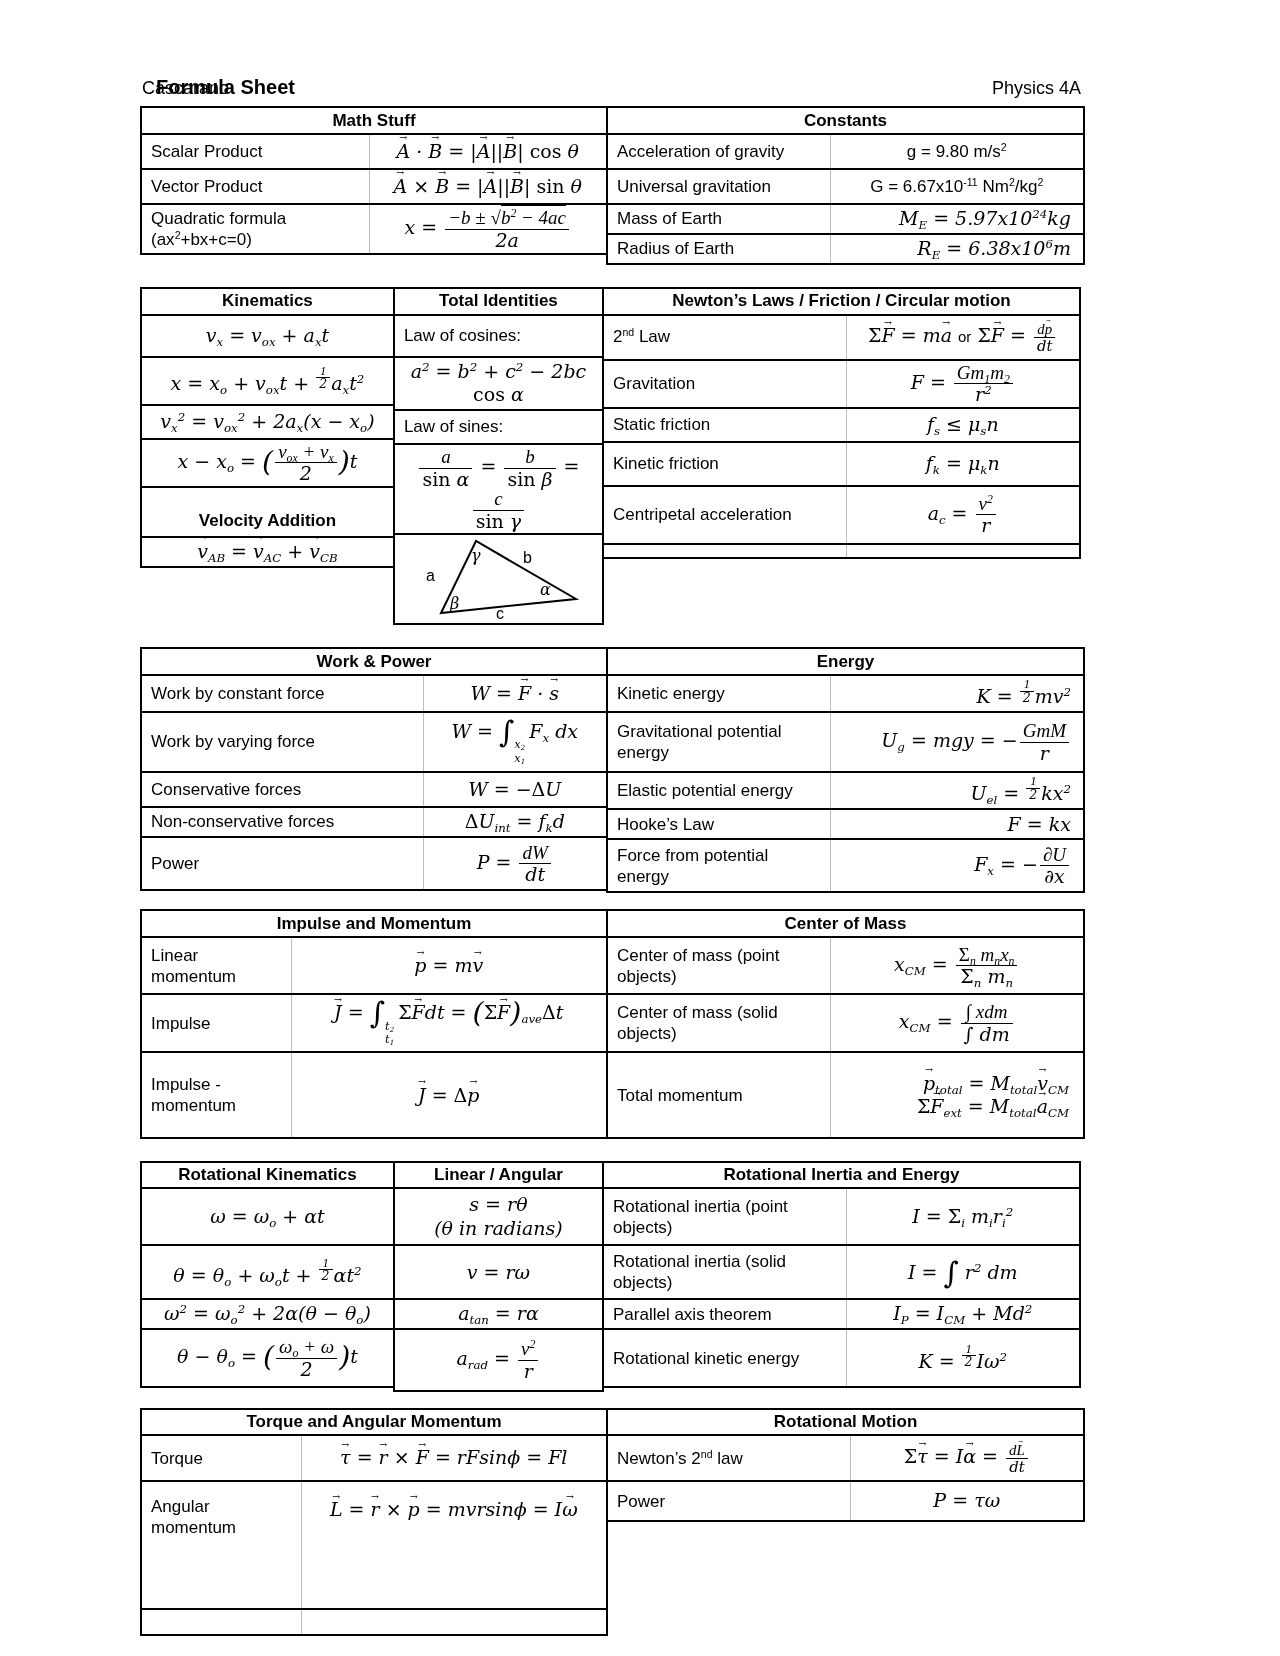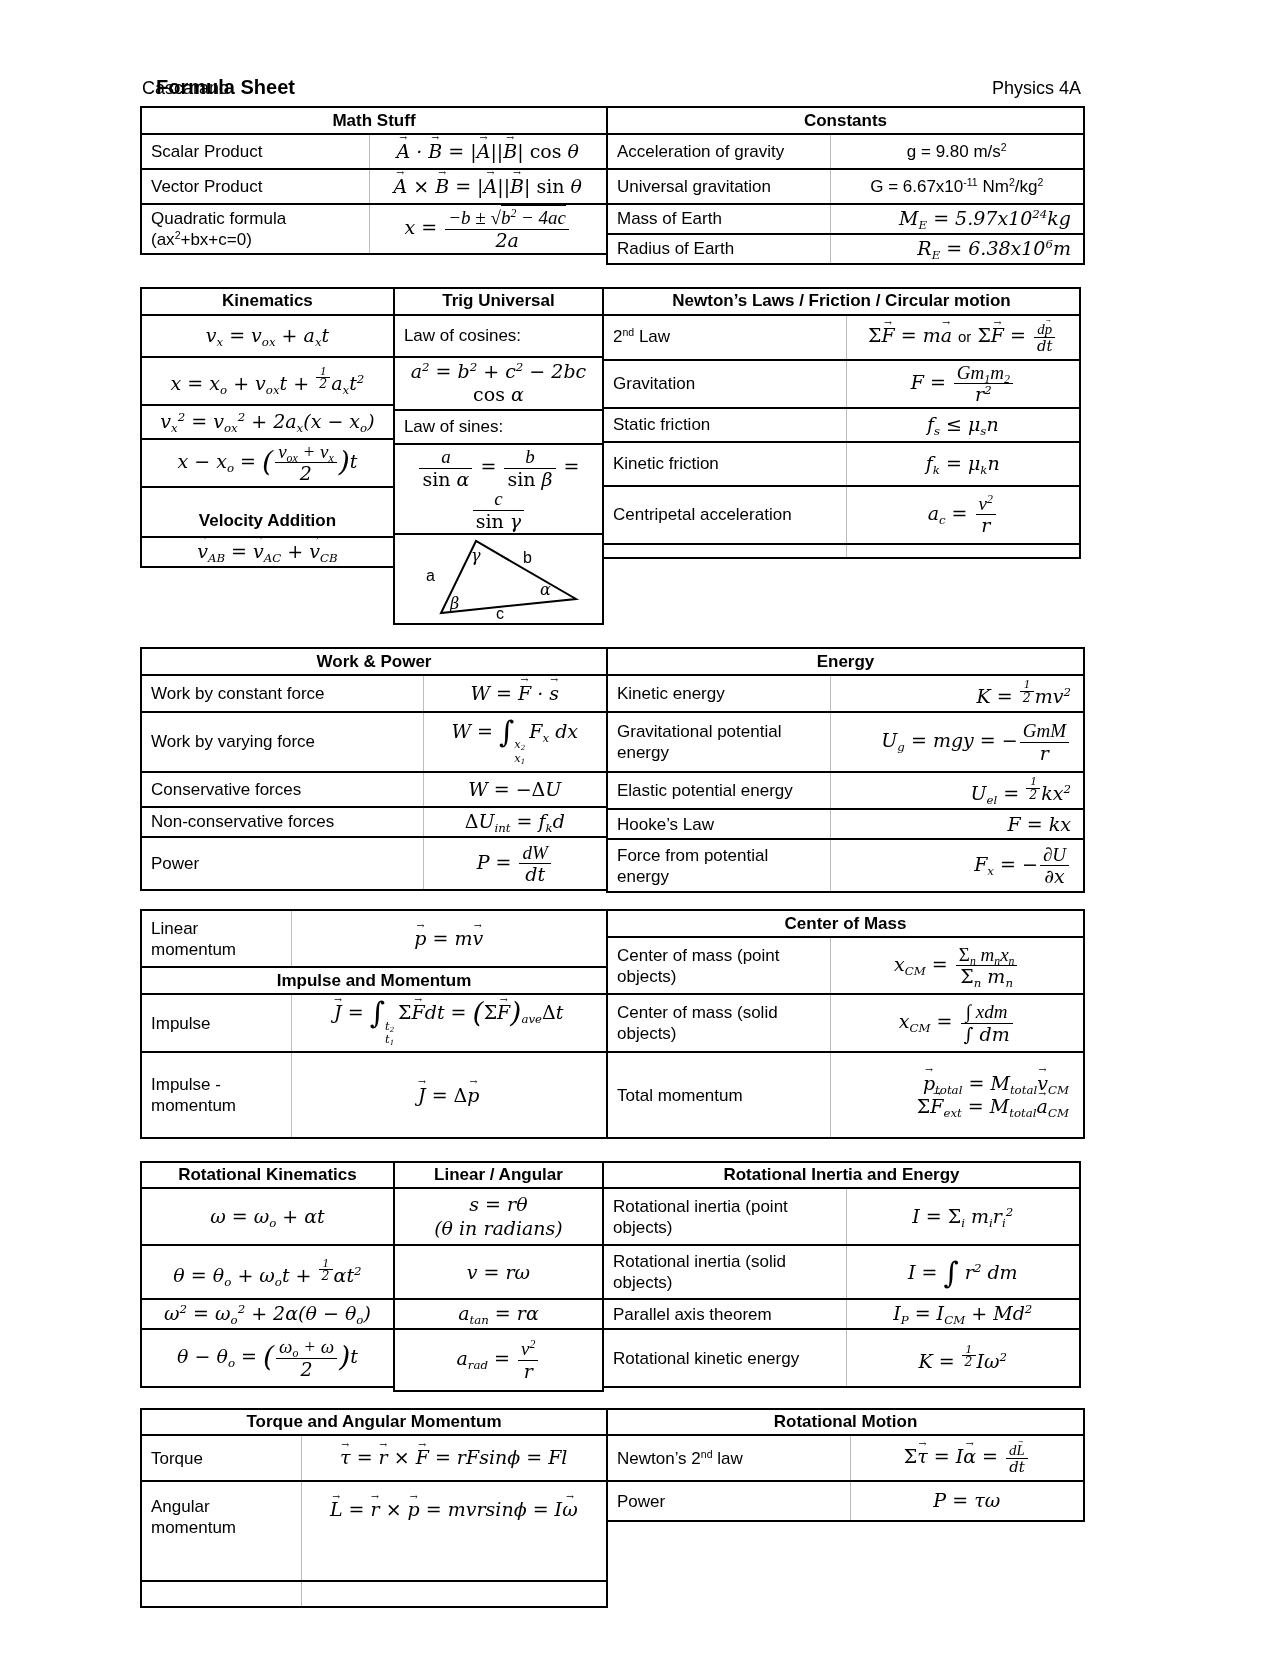--- a/index.html
+++ b/index.html
@@ -131,21 +131,21 @@
               <th class="hdr subhdr">Velocity Addition</th>
             </tr>
         <tr style="height:30px">
               <td class="fml"><span class="v">v</span><sub>AB</sub> = <span class="v">v</span><sub>AC</sub> + <span class="v">v</span><sub>CB</sub></td>
             </tr>
       </tbody>
         </table>
       <table class="tbl" style="width:212px;margin-left:-2px">
         <tbody>
             <tr style="height:27px">
-              <th class="hdr">Trig Universal</th>
+              <th class="hdr">Total Identities</th>
             </tr>
         <tr style="height:42px">
               <td class="lbl">Law of cosines:</td>
             </tr>
         <tr style="height:48px">
               <td class="fml smx">a<sup>2</sup> = b<sup>2</sup> + c<sup>2</sup> − 2bc <span class="rm">cos</span> α</td>
             </tr>
         <tr style="height:34px">
               <td class="lbl">Law of sines:</td>
             </tr>
@@ -274,26 +274,26 @@
         </table>
     </div>
 
     <div class="band gap22">
       <table class="tbl" style="width:466px">
         <colgroup>
             <col style="width:150px">
             <col style="width:316px">
           </colgroup>
         <tbody>
-            <tr style="height:57px">
+            <tr style="height:27px">
+              <th class="hdr" colspan="2">Impulse and Momentum</th>
+            </tr>
+        <tr style="height:57px">
               <td class="lbl split-l">Linear momentum</td>
               <td class="fml split-r"><span class="v">p</span> = m<span class="v">v</span></td>
-            </tr>
-        <tr style="height:27px">
-              <th class="hdr" colspan="2">Impulse and Momentum</th>
             </tr>
         <tr style="height:58px">
               <td class="lbl split-l">Impulse</td>
               <td class="fml split-r"><span class="v">J</span> = <span class="intg">∫</span><span class="lims">
                   <span>t<sub>2</sub></span>
                   <span>t<sub>1</sub></span>
                 </span><span class="rm">Σ</span><span class="v">F</span>dt = <span class="big">(</span><span class="rm">Σ</span><span class="v">F</span><span class="big">)</span><sub>ave</sub><span class="rm">Δ</span>t</td>
             </tr>
         <tr style="height:86px">
               <td class="lbl split-l">Impulse - momentum</td>
@@ -406,21 +406,21 @@
             <col style="width:306px">
           </colgroup>
         <tbody>
             <tr style="height:26px">
               <th class="hdr" colspan="2">Torque and Angular Momentum</th>
             </tr>
         <tr style="height:46px">
               <td class="lbl split-l">Torque</td>
               <td class="fml split-r"><span class="v">τ</span> = <span class="v">r</span> × <span class="v">F</span> = rFsinϕ = Fl</td>
             </tr>
-        <tr style="height:100px">
+        <tr style="height:128px">
               <td class="lbl split-l" style="vertical-align:top;padding-top:14px">Angular momentum</td>
               <td class="fml split-r" style="vertical-align:top;padding-top:16px"><span class="v">L</span> = <span class="v">r</span> × <span class="v">p</span> = mvrsinϕ = I<span class="v">ω</span></td>
             </tr>
         <tr style="height:26px">
               <td class="lbl split-l"></td>
               <td class="fml split-r"></td>
             </tr>
       </tbody>
         </table>
       <table class="tbl" style="width:477px;margin-left:-2px">

